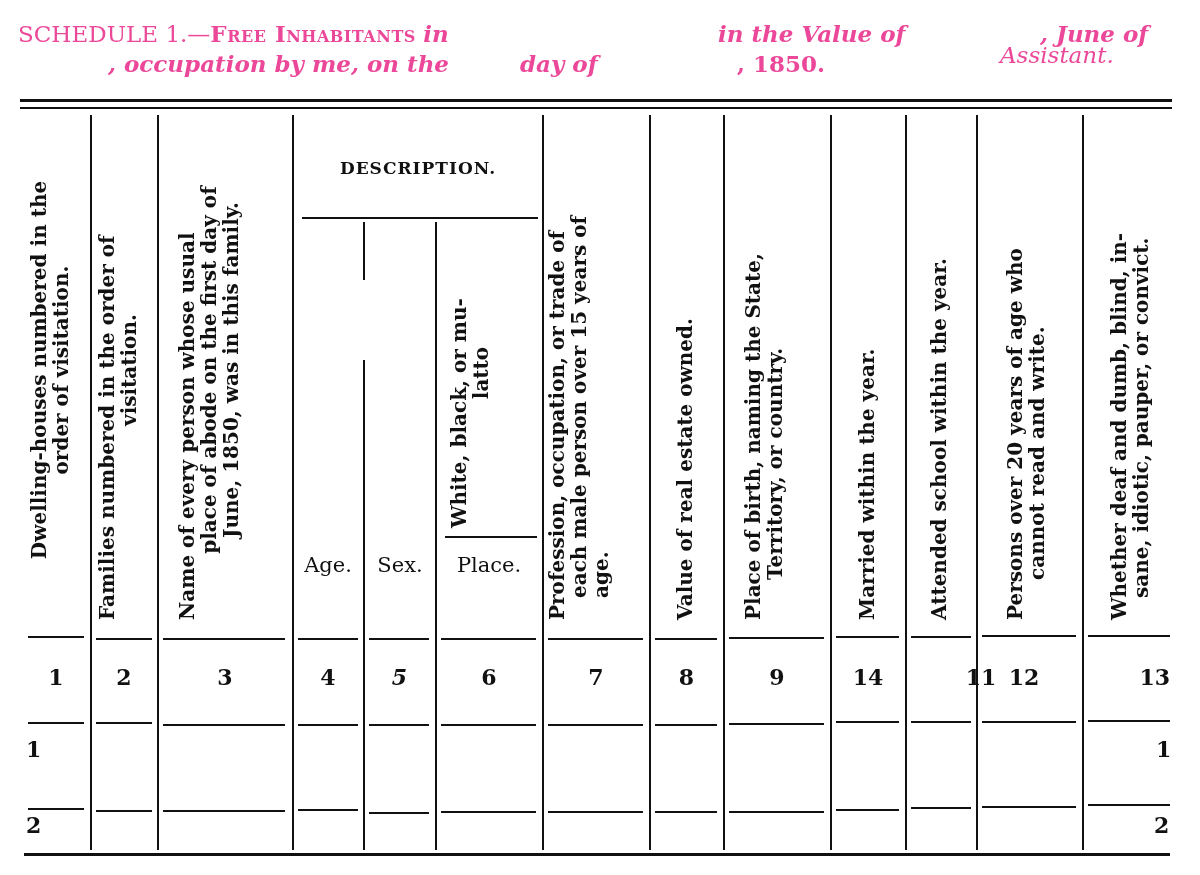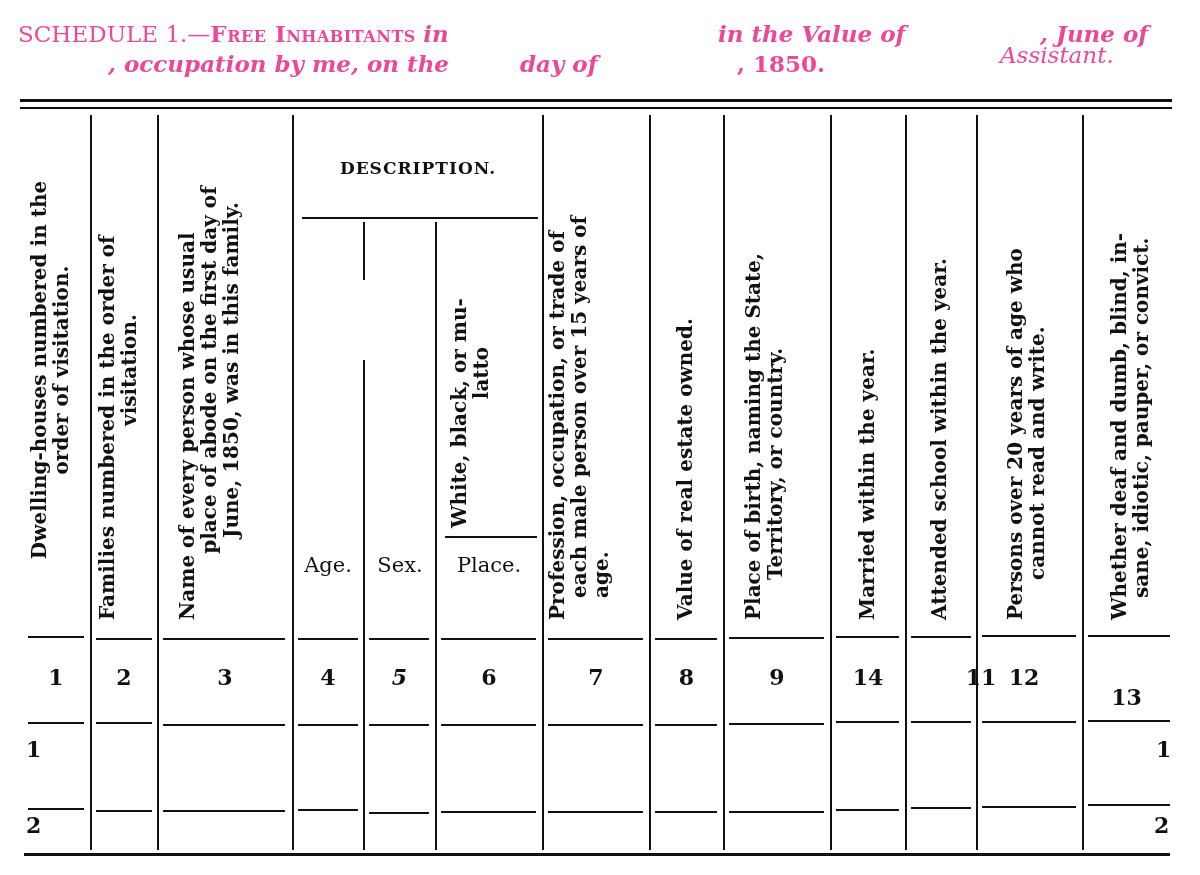--- a/index.html
+++ b/index.html
@@ -205,21 +205,21 @@
   <div class="num" style="left:158px; top:664px; width:134px;">3</div>
   <div class="num" style="left:293px; top:664px; width:70px;">4</div>
   <div class="num" style="left:364px; top:664px; width:71px; font-style:italic;">5</div>
   <div class="num" style="left:436px; top:664px; width:106px;">6</div>
   <div class="num" style="left:543px; top:664px; width:106px;">7</div>
   <div class="num" style="left:650px; top:664px; width:73px;">8</div>
   <div class="num" style="left:724px; top:664px; width:106px;">9</div>
   <div class="num" style="left:831px; top:664px; width:74px;">14</div>
   <div class="num" style="left:906px; top:664px; width:70px;padding-left:40px;">11</div>
   <div class="num" style="left:977px; top:664px; width:94px;">12</div>
-  <div class="num" style="left:1083px; top:684px; width:87px; ">13</div>
+  <div class="num" style="left:1083px; top:664px; width:87px; text-align:right;">13</div>
 </div>
 
 <div>
   <div class="rowlabel" style="left:26px; top:736px;">1</div>
   <div class="cell" style="left:92px; top:726px; width:64px; height:80px;"></div>
   <div class="cell" style="left:159px; top:726px; width:132px; height:80px;"></div>
   <div class="cell" style="left:294px; top:726px; width:68px; height:80px;"></div>
   <div class="cell" style="left:365px; top:726px; width:69px; height:80px;"></div>
   <div class="cell" style="left:437px; top:726px; width:104px; height:80px;"></div>
   <div class="cell" style="left:544px; top:726px; width:104px; height:80px;"></div>

